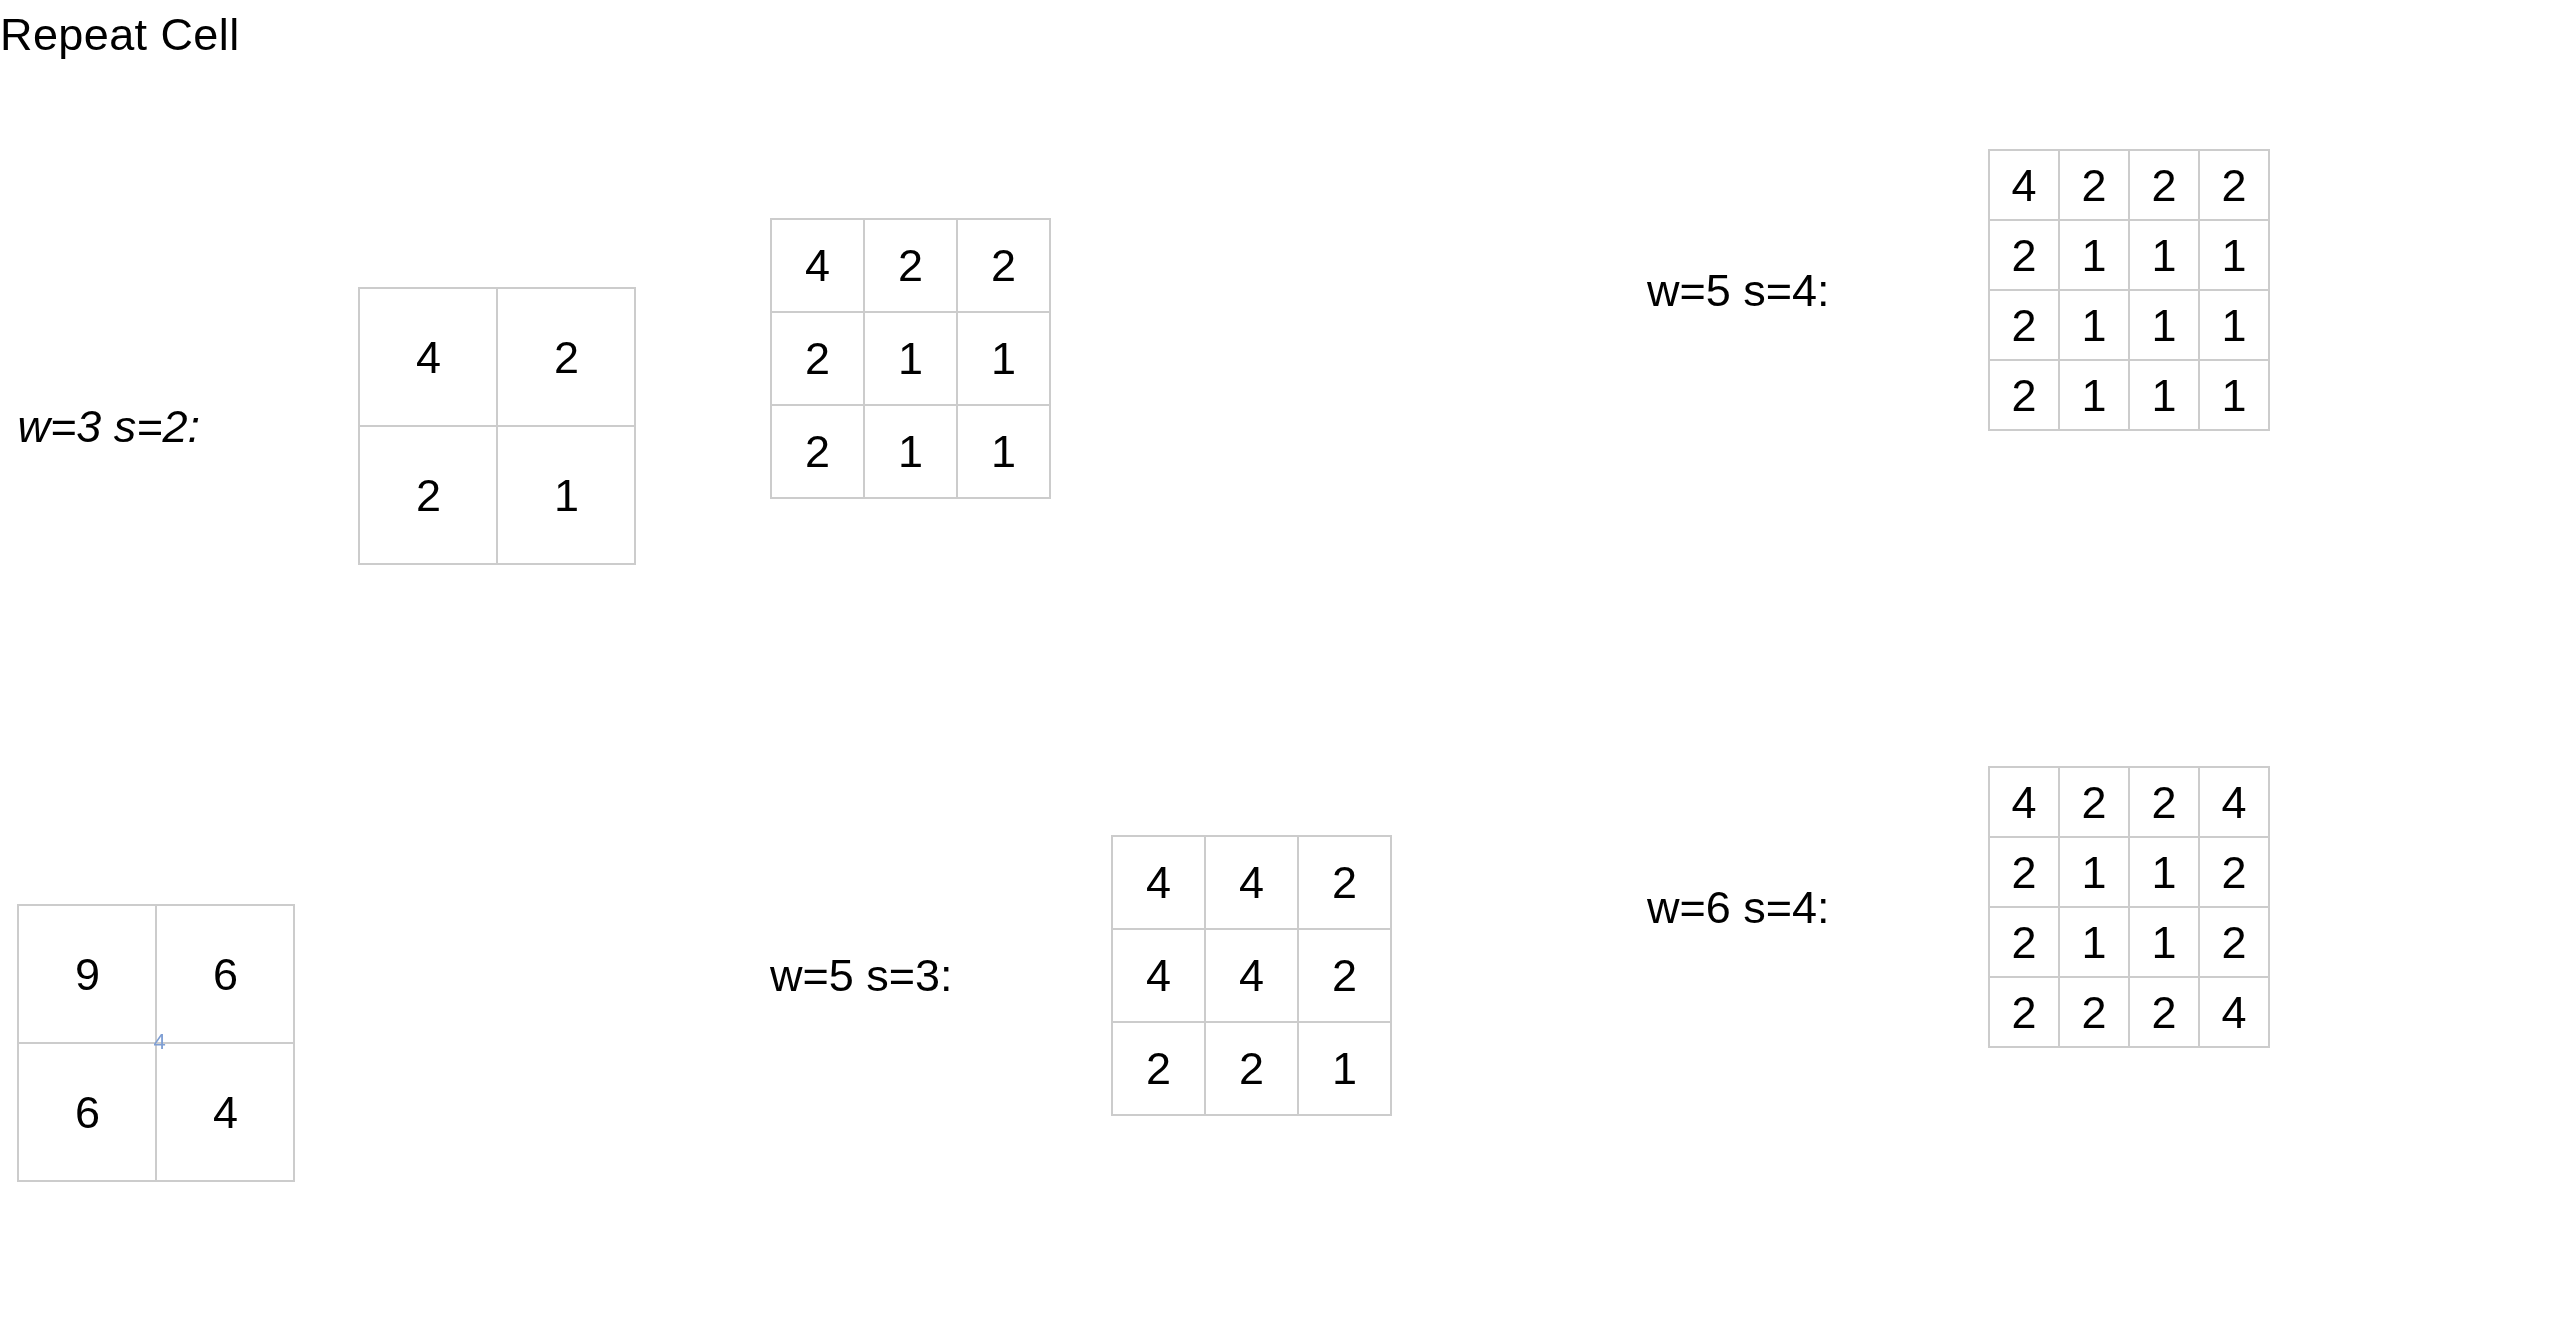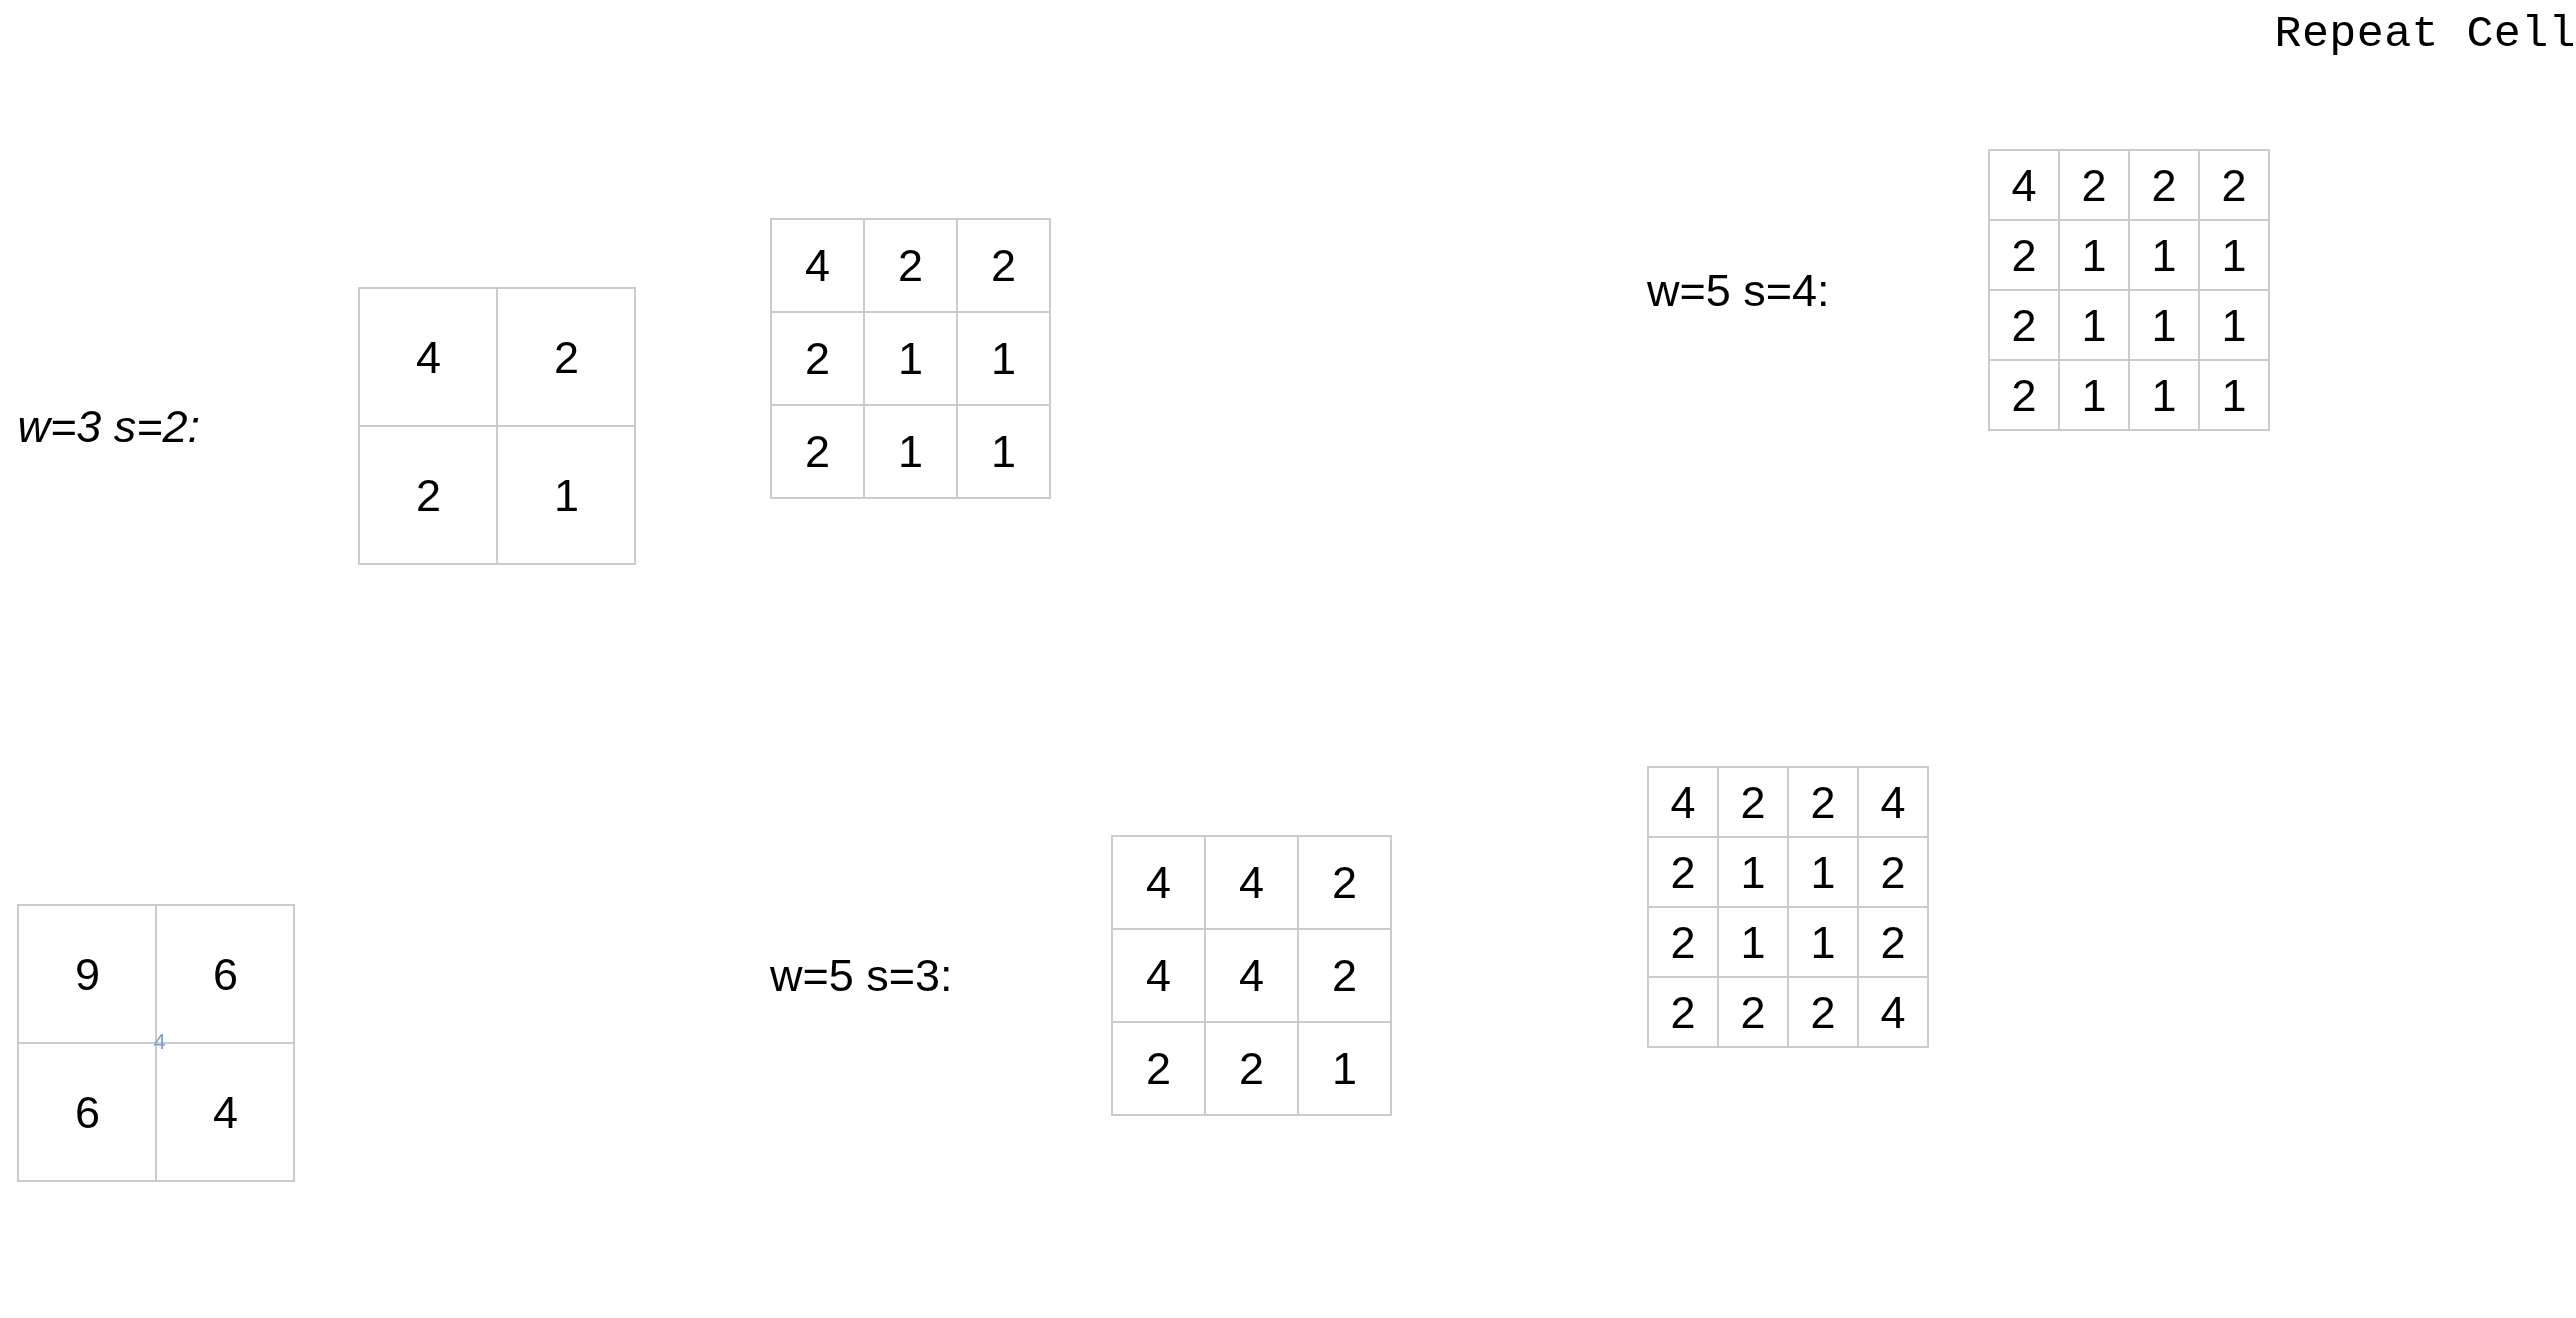--- a/index.html
+++ b/index.html
@@ -17,27 +17,26 @@
     width: 2576px;
     height: 1319px;
     background: #ffffff;
     overflow: hidden;
   }
   #page-title {
     position: absolute;
     left: 0;
     top: 8.7px;
     width: 2576px;
-    text-align: right;
+    text-align: left;
     font-size: 45px;
     font-weight: 400;
     letter-spacing: 0.4px;
     color: #000000;
     white-space: nowrap;
-    font-family: Liberation Mono, monospace;
   }
   .example {
     position: absolute;
     display: flex;
     flex-direction: row;
     align-items: center;
   }
   .example-label {
     font-size: 45px;
     font-weight: 400;
@@ -155,20 +154,21 @@
         <div class="grid-cell" style="border-right-color: rgb(204, 204, 204); border-bottom-color: rgb(204, 204, 204);">4</div>
         <div class="grid-cell" style="border-right-color: rgb(204, 204, 204); border-bottom-color: rgb(204, 204, 204);">4</div>
         <div class="grid-cell" style="border-right-color: rgb(204, 204, 204); border-bottom-color: rgb(204, 204, 204);">2</div>
         <div class="grid-cell" style="border-right-color: rgb(204, 204, 204); border-bottom-color: rgb(204, 204, 204);">2</div>
         <div class="grid-cell" style="border-right-color: rgb(204, 204, 204); border-bottom-color: rgb(204, 204, 204);">2</div>
         <div class="grid-cell" style="border-right-color: rgb(204, 204, 204); border-bottom-color: rgb(204, 204, 204);">1</div>
       </div>
   </div>
 
   <div class="example" id="ex-5">
+    <div class="example-label">w=6 s=4:</div>
     <div class="grid" style="grid-template-columns: repeat(4, 70px); grid-template-rows: repeat(4, 70px); border-color: rgb(204, 204, 204); position: relative;">
         <div class="grid-cell" style="border-right-color: rgb(204, 204, 204); border-bottom-color: rgb(204, 204, 204);">4</div>
         <div class="grid-cell" style="border-right-color: rgb(204, 204, 204); border-bottom-color: rgb(204, 204, 204);">2</div>
         <div class="grid-cell" style="border-right-color: rgb(204, 204, 204); border-bottom-color: rgb(204, 204, 204);">2</div>
         <div class="grid-cell" style="border-right-color: rgb(204, 204, 204); border-bottom-color: rgb(204, 204, 204);">4</div>
         <div class="grid-cell" style="border-right-color: rgb(204, 204, 204); border-bottom-color: rgb(204, 204, 204);">2</div>
         <div class="grid-cell" style="border-right-color: rgb(204, 204, 204); border-bottom-color: rgb(204, 204, 204);">1</div>
         <div class="grid-cell" style="border-right-color: rgb(204, 204, 204); border-bottom-color: rgb(204, 204, 204);">1</div>
         <div class="grid-cell" style="border-right-color: rgb(204, 204, 204); border-bottom-color: rgb(204, 204, 204);">2</div>
         <div class="grid-cell" style="border-right-color: rgb(204, 204, 204); border-bottom-color: rgb(204, 204, 204);">2</div>

